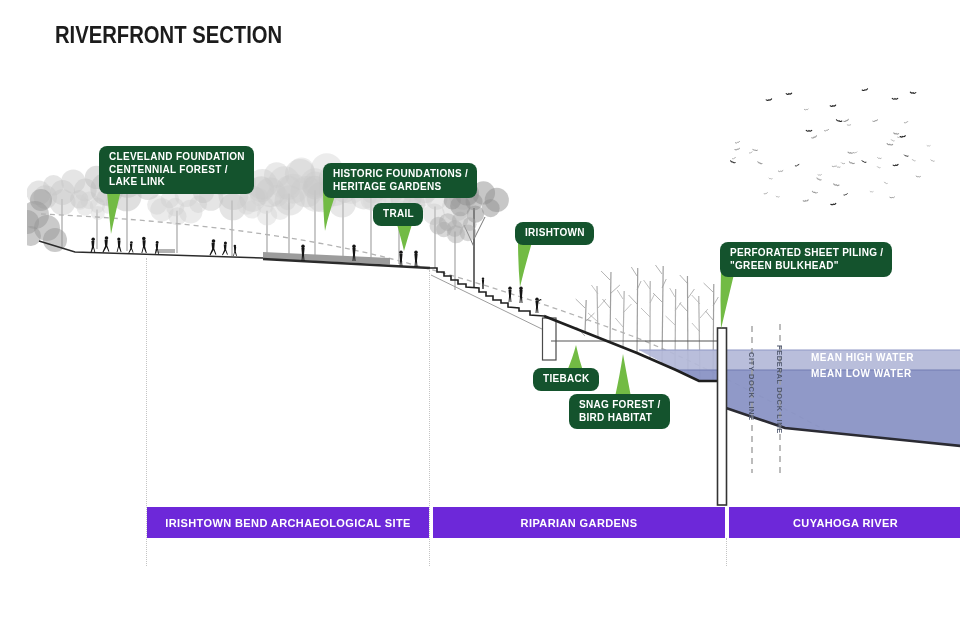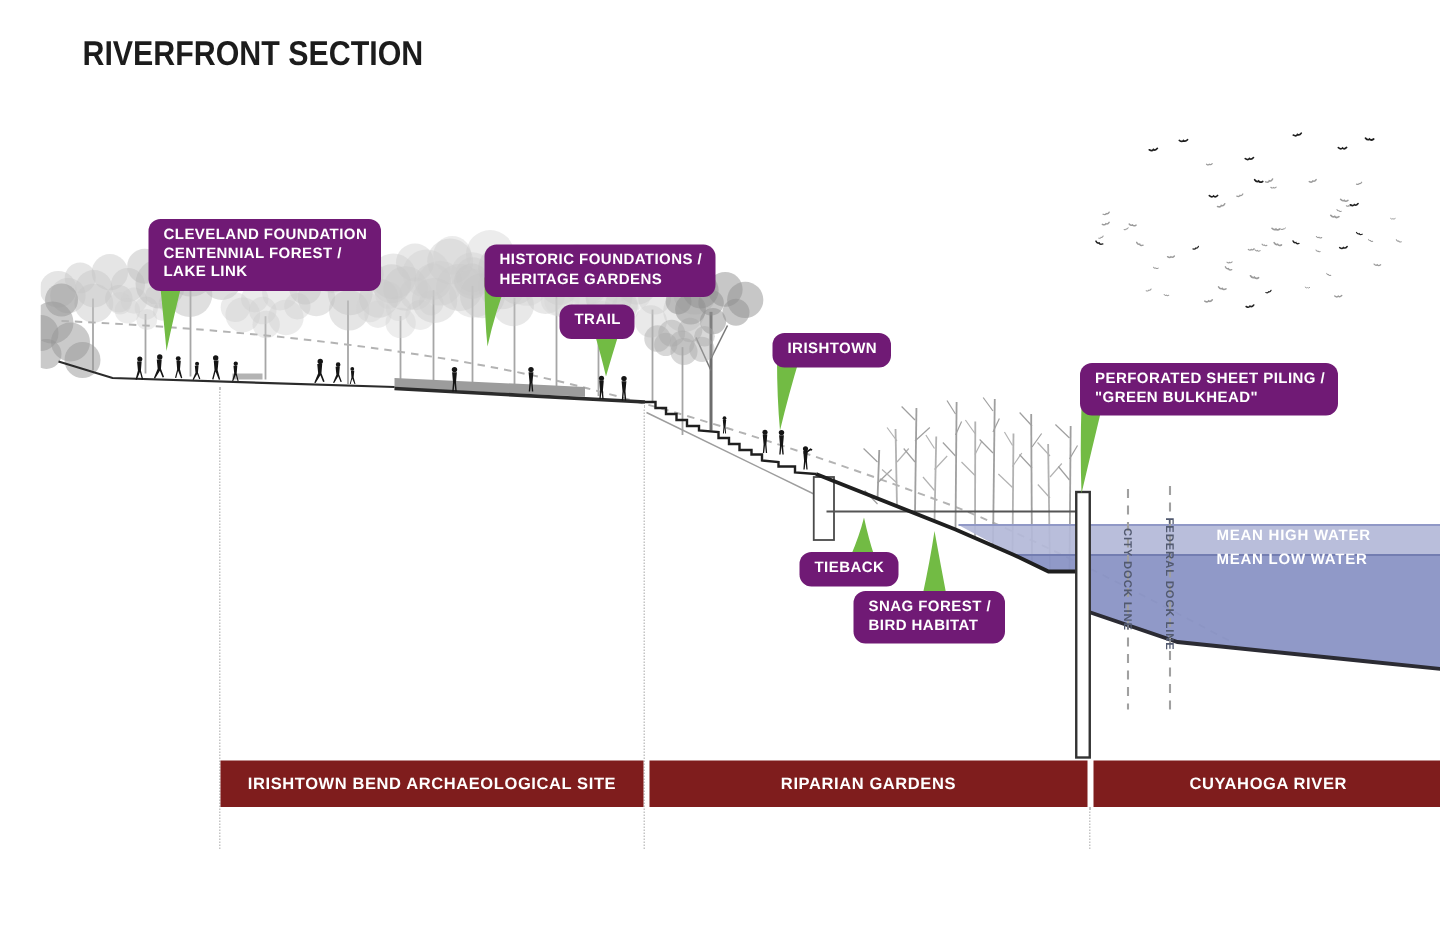--- a/index.html
+++ b/index.html
@@ -1,29 +1,29 @@
 <!DOCTYPE html>
 <html><head>
 <meta charset="utf-8">
 <style>
   html,body{margin:0;padding:0;background:#ffffff;}
   #stage{position:relative;width:960px;height:621px;background:#fff;overflow:hidden;
          font-family:"Liberation Sans",sans-serif;margin-left:27px;}
   #scene{position:absolute;left:0;top:0;}
   .title{position:absolute;left:28px;top:22px;font-size:23px;font-weight:bold;color:#1c1c1c;
          letter-spacing:0px;transform:scaleX(.88);transform-origin:left top;white-space:nowrap;}
-  .callout{position:absolute;background:#701a75;color:#fff;font-weight:bold;font-size:10px;
+  .callout{position:absolute;background:#14532d;color:#fff;font-weight:bold;font-size:10px;
            line-height:12.5px;letter-spacing:.3px;padding:5px 9px 5px 10px;border-radius:8px;
            white-space:nowrap;z-index:5;}
   .callout span{display:block;}
   .wlabel{position:absolute;color:#fff;font-weight:bold;font-size:10px;letter-spacing:.5px;
           white-space:nowrap;z-index:4;}
   .docklabel{position:absolute;color:#525a70;font-weight:bold;font-size:7.5px;letter-spacing:.6px;
              white-space:nowrap;transform:rotate(90deg);transform-origin:left top;z-index:4;}
-  .zonebar{position:absolute;top:507px;height:31px;background:#7f1d1d;display:flex;
+  .zonebar{position:absolute;top:507px;height:31px;background:#6d28d9;display:flex;
            align-items:center;justify-content:center;color:#fff;font-weight:bold;font-size:11px;
            letter-spacing:.4px;z-index:3;white-space:nowrap;}
   .dotsep{position:absolute;width:0;border-left:1px dotted #c4c4c4;z-index:2;}
 </style>
 </head>
 <body>
 
 <div id="stage">
 
   <svg id="scene" width="960" height="621" viewBox="0 0 960 621">

